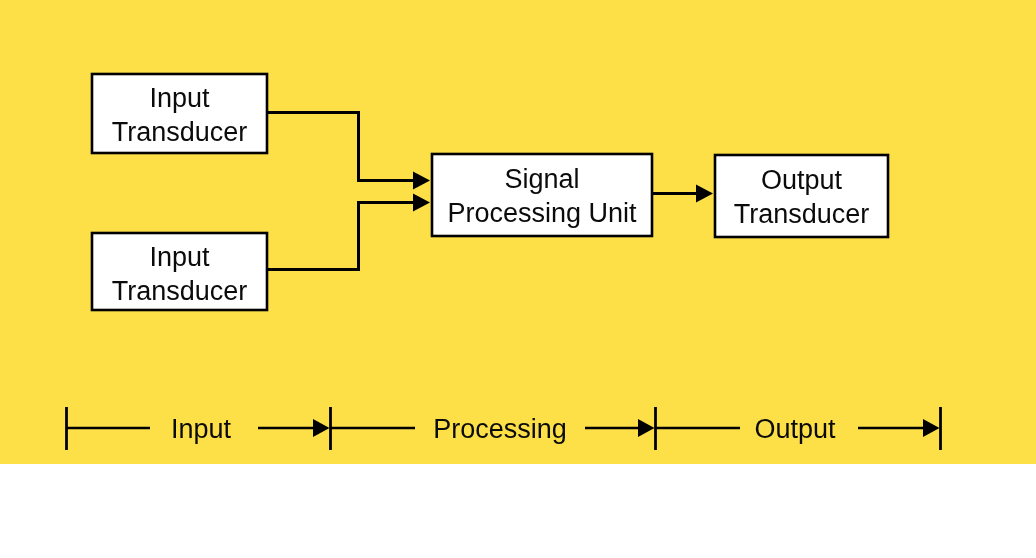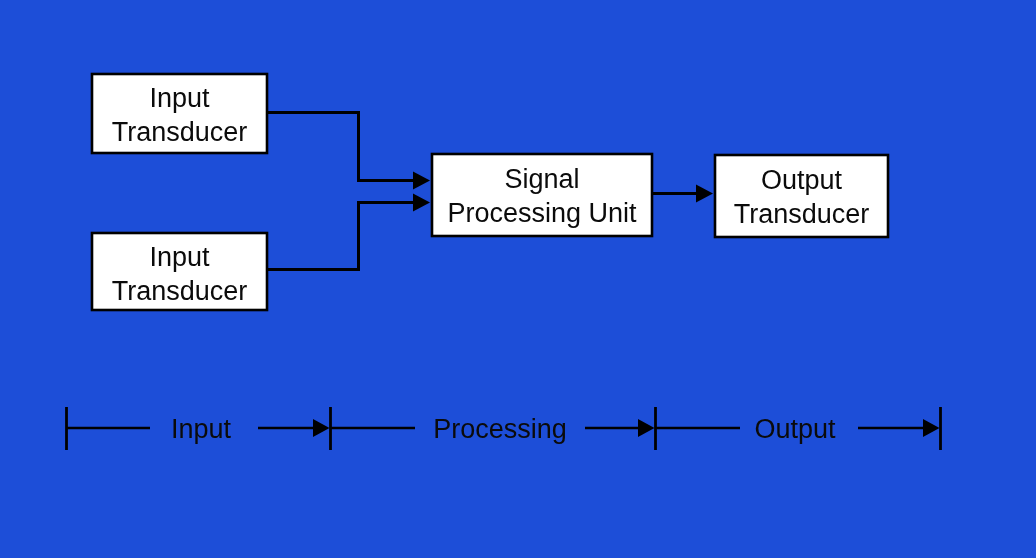--- a/index.html
+++ b/index.html
@@ -4,22 +4,22 @@
 <title>Block Diagram</title>
 <style>
   html, body {
     margin: 0;
     padding: 0;
     background: #ffffff;
   }
   .stage {
     position: relative;
     width: 1036px;
-    height: 558px;
-    background: #1d4ed8;
+    height: 464px;
+    background: #fde047;
     overflow: hidden;
   }
   svg { display: block; }
   .box {
     fill: #ffffff;
     stroke: #000000;
     stroke-width: 2.6;
   }
   .box-label {
     font-family: "Liberation Sans", sans-serif;

